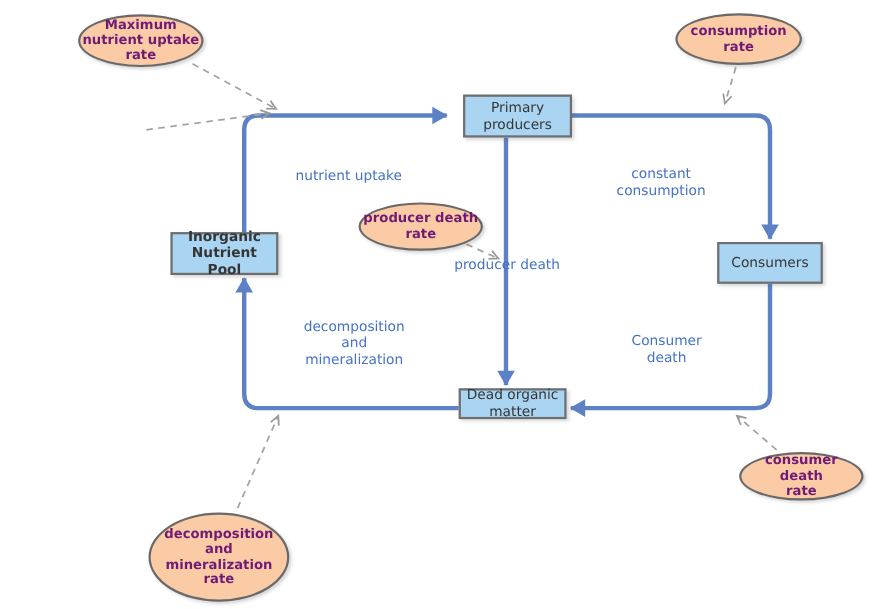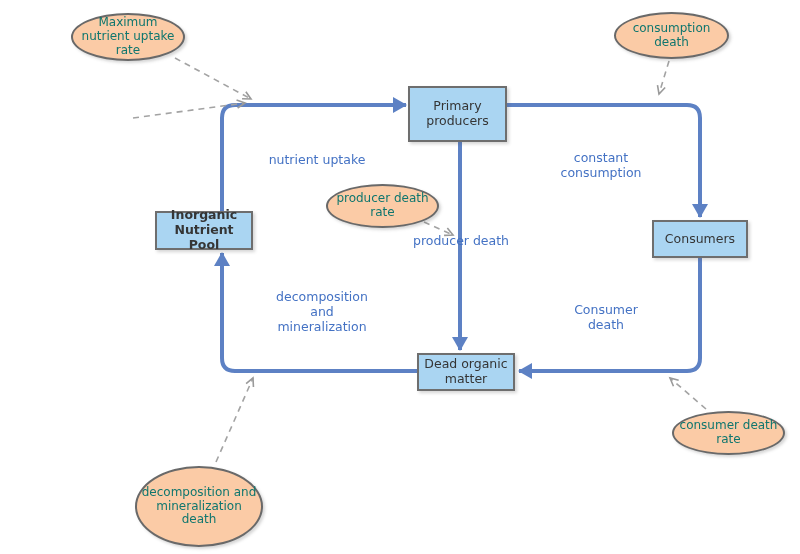--- a/index.html
+++ b/index.html
@@ -15,22 +15,23 @@
     position:absolute;z-index:3;box-sizing:border-box;
     background:#aad5f2;border:2px solid #6e6e6e;
     display:flex;align-items:center;justify-content:center;text-align:center;
     color:#353535;font-size:12.5px;line-height:1.18;white-space:pre-line;
     box-shadow:2px 2px 3px rgba(90,90,90,0.25);
   }
   .ellipse{
     position:absolute;z-index:3;box-sizing:border-box;
     background:#fbcba6;border:2px solid #696969;border-radius:50%;
     display:flex;align-items:center;justify-content:center;text-align:center;
-    color:#0f766e;font-size:12px;line-height:1.15;white-space:pre-line;
+    color:#701a75;font-size:12px;line-height:1.15;white-space:pre-line;
     box-shadow:2px 2px 3px rgba(90,90,90,0.25);
+    font-weight:bold;
   }
   .flow-label{
     position:absolute;z-index:2;transform:translate(-50%,-50%);
     color:#4472c4;font-size:12.5px;line-height:1.2;text-align:center;
     white-space:pre-line;
   }
 </style>
 </head>
 <body>
 
@@ -57,51 +58,51 @@
     <path d="M669,61 L659,94" fill="none" stroke="#a3a3a3" stroke-width="1.6" stroke-dasharray="6,5" marker-end="url(#arrow-gray)"></path>
     <path d="M424,222 L453,235" fill="none" stroke="#a3a3a3" stroke-width="1.6" stroke-dasharray="6,5" marker-end="url(#arrow-gray)"></path>
     <path d="M706,409 L670,378" fill="none" stroke="#a3a3a3" stroke-width="1.6" stroke-dasharray="6,5" marker-end="url(#arrow-gray)"></path>
     <path d="M216,462 L253,378" fill="none" stroke="#a3a3a3" stroke-width="1.6" stroke-dasharray="6,5" marker-end="url(#arrow-gray)"></path>
   </svg>
 
   <div class="box" style="left:155px;top:211px;width:98px;height:39px;font-weight:bold;">
     <span>Inorganic
 Nutrient Pool</span>
   </div>
-  <div class="box" style="left:408px;top:86px;width:99px;height:56px;">
+  <div class="box" style="left:421px;top:86px;width:99px;height:39px;">
     <span>Primary
 producers</span>
   </div>
   <div class="box" style="left:652px;top:220px;width:96px;height:38px;justify-content:center;">
     <span>Consumers</span>
   </div>
-  <div class="box" style="left:417px;top:353px;width:98px;height:38px;">
+  <div class="box" style="left:417px;top:353px;width:98px;height:28px;">
     <span>Dead organic
 matter</span>
   </div>
 
   <div class="ellipse" style="left:71px;top:13px;width:114px;height:48px;">
     <span>Maximum
 nutrient uptake
 rate</span>
   </div>
   <div class="ellipse" style="left:614px;top:12px;width:115px;height:47px;">
-    <span>consumption death</span>
+    <span>consumption rate</span>
   </div>
   <div class="ellipse" style="left:326px;top:184px;width:113px;height:44px;">
     <span>producer death
 rate</span>
   </div>
   <div class="ellipse" style="left:672px;top:411px;width:113px;height:44px;">
     <span>consumer death
 rate</span>
   </div>
   <div class="ellipse" style="left:135px;top:466px;width:128px;height:81px;">
     <span>decomposition and
-mineralization death</span>
+mineralization rate</span>
   </div>
 
   <div class="flow-label" style="left:317px;top:159px;">nutrient uptake</div>
   <div class="flow-label" style="left:601px;top:165px;">constant
 consumption</div>
   <div class="flow-label" style="left:461px;top:240px;">producer death</div>
   <div class="flow-label" style="left:606px;top:317px;">Consumer
 death</div>
   <div class="flow-label" style="left:322px;top:311px;">decomposition
 and

